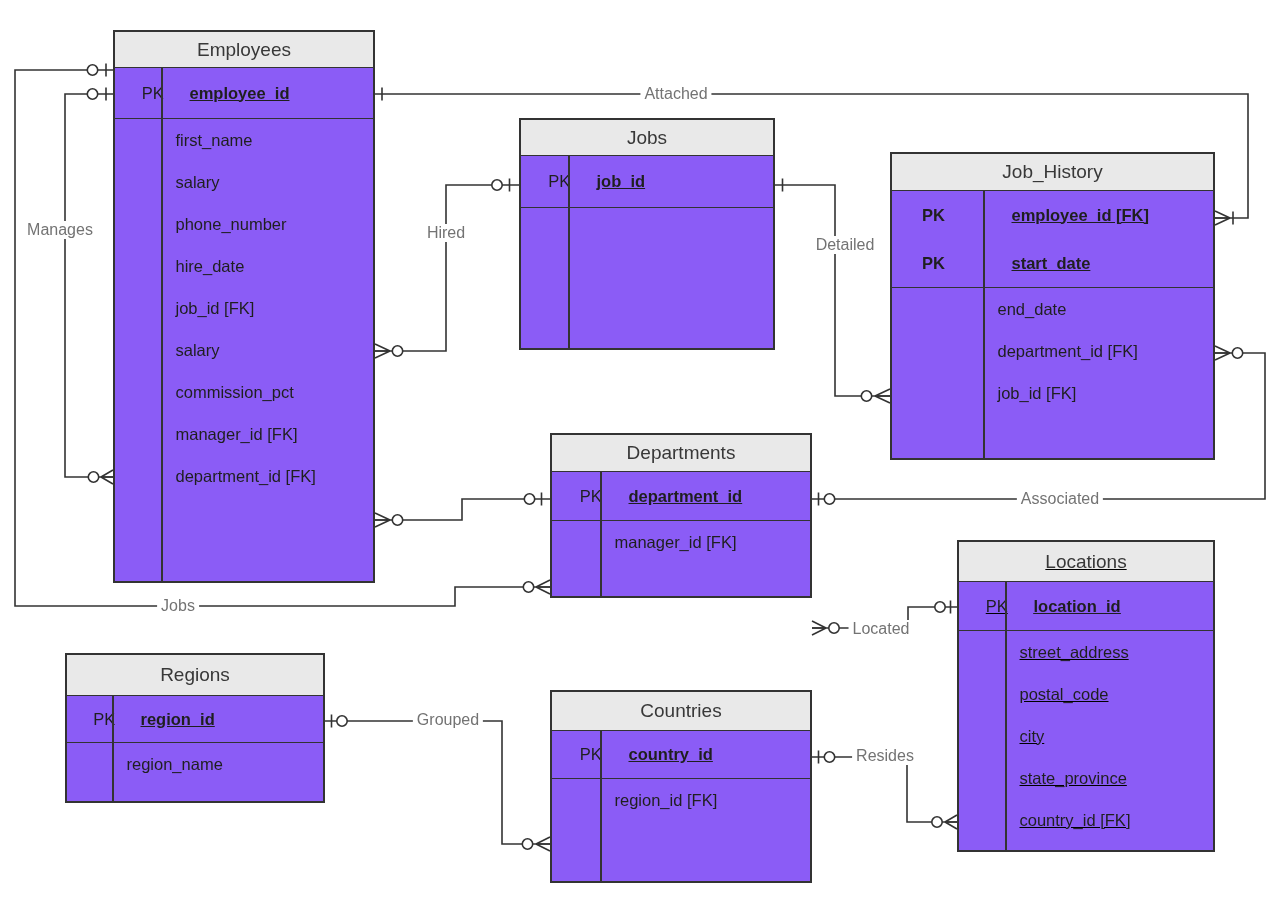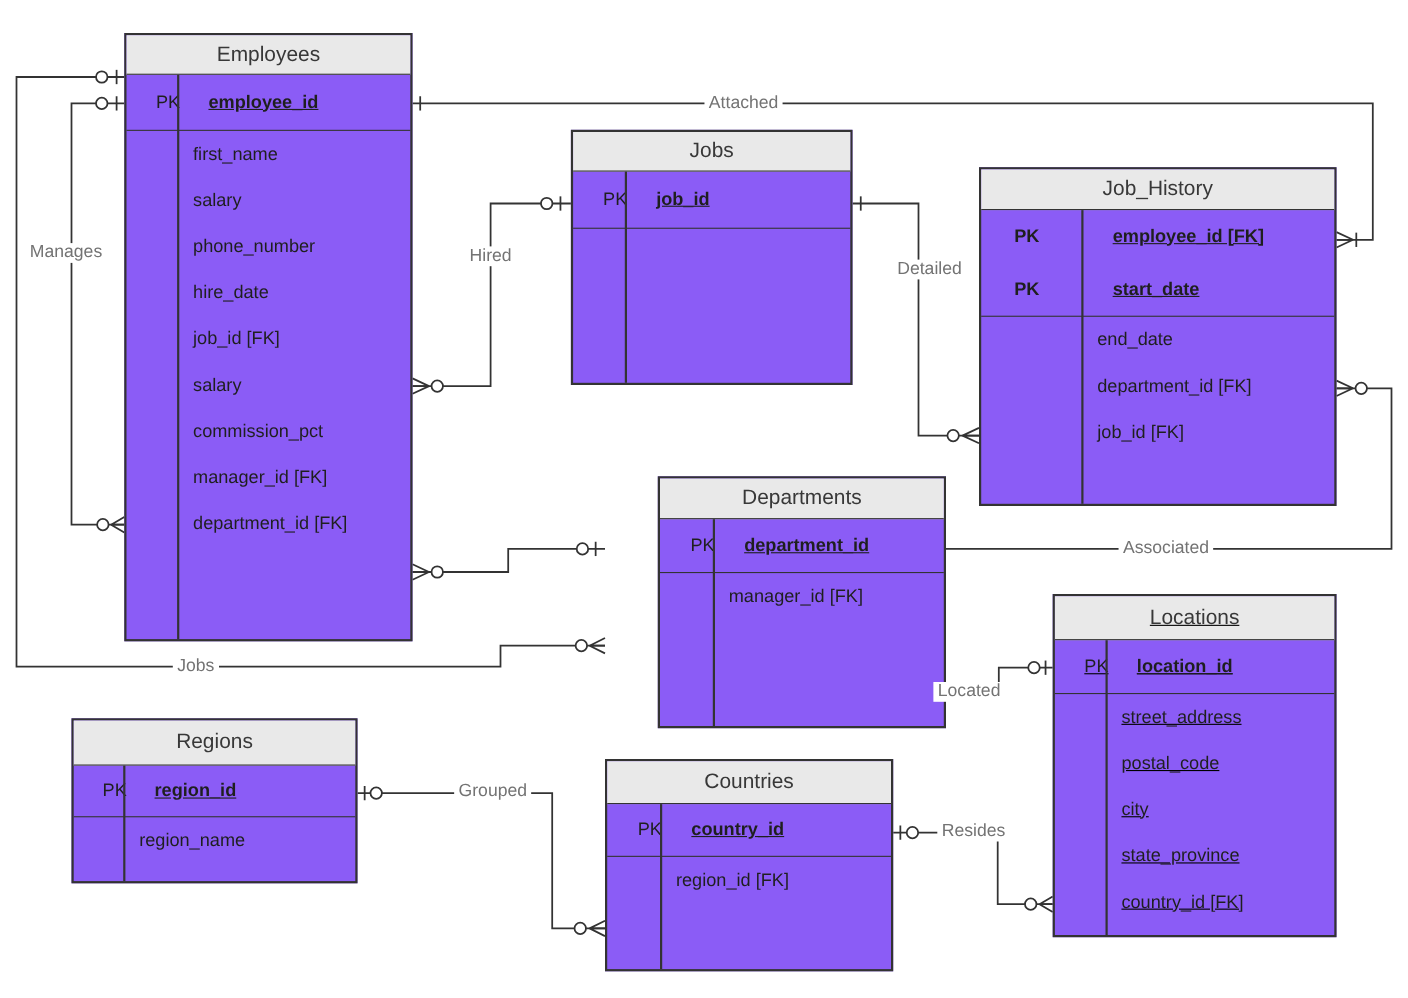--- a/index.html
+++ b/index.html
@@ -188,21 +188,21 @@
             <span class="cell-field">department_id [FK]</span>
           </div>
           <div class="er-row attr-row">
             <span class="cell-key"></span>
             <span class="cell-field">job_id [FK]</span>
           </div>
         </div>
     </div>
   </div>
 
-  <div class="er-table" style="left:550px;top:433px;width:262px;height:229px;margin-left:48px;--hh:37px;--pkh:48px;--pkw:48px;">
+  <div class="er-table" style="left:550px;top:433px;width:262px;height:165px;--hh:37px;--pkh:48px;--pkw:48px;">
     <div class="er-header">Departments</div>
     <div class="er-body">
       <div class="er-pk">
           <div class="er-row pk-row">
             <span class="cell-key">PK</span>
             <span class="cell-field">department_id</span>
           </div>
         </div>
       <div class="er-attrs">
           <div class="er-row attr-row">

